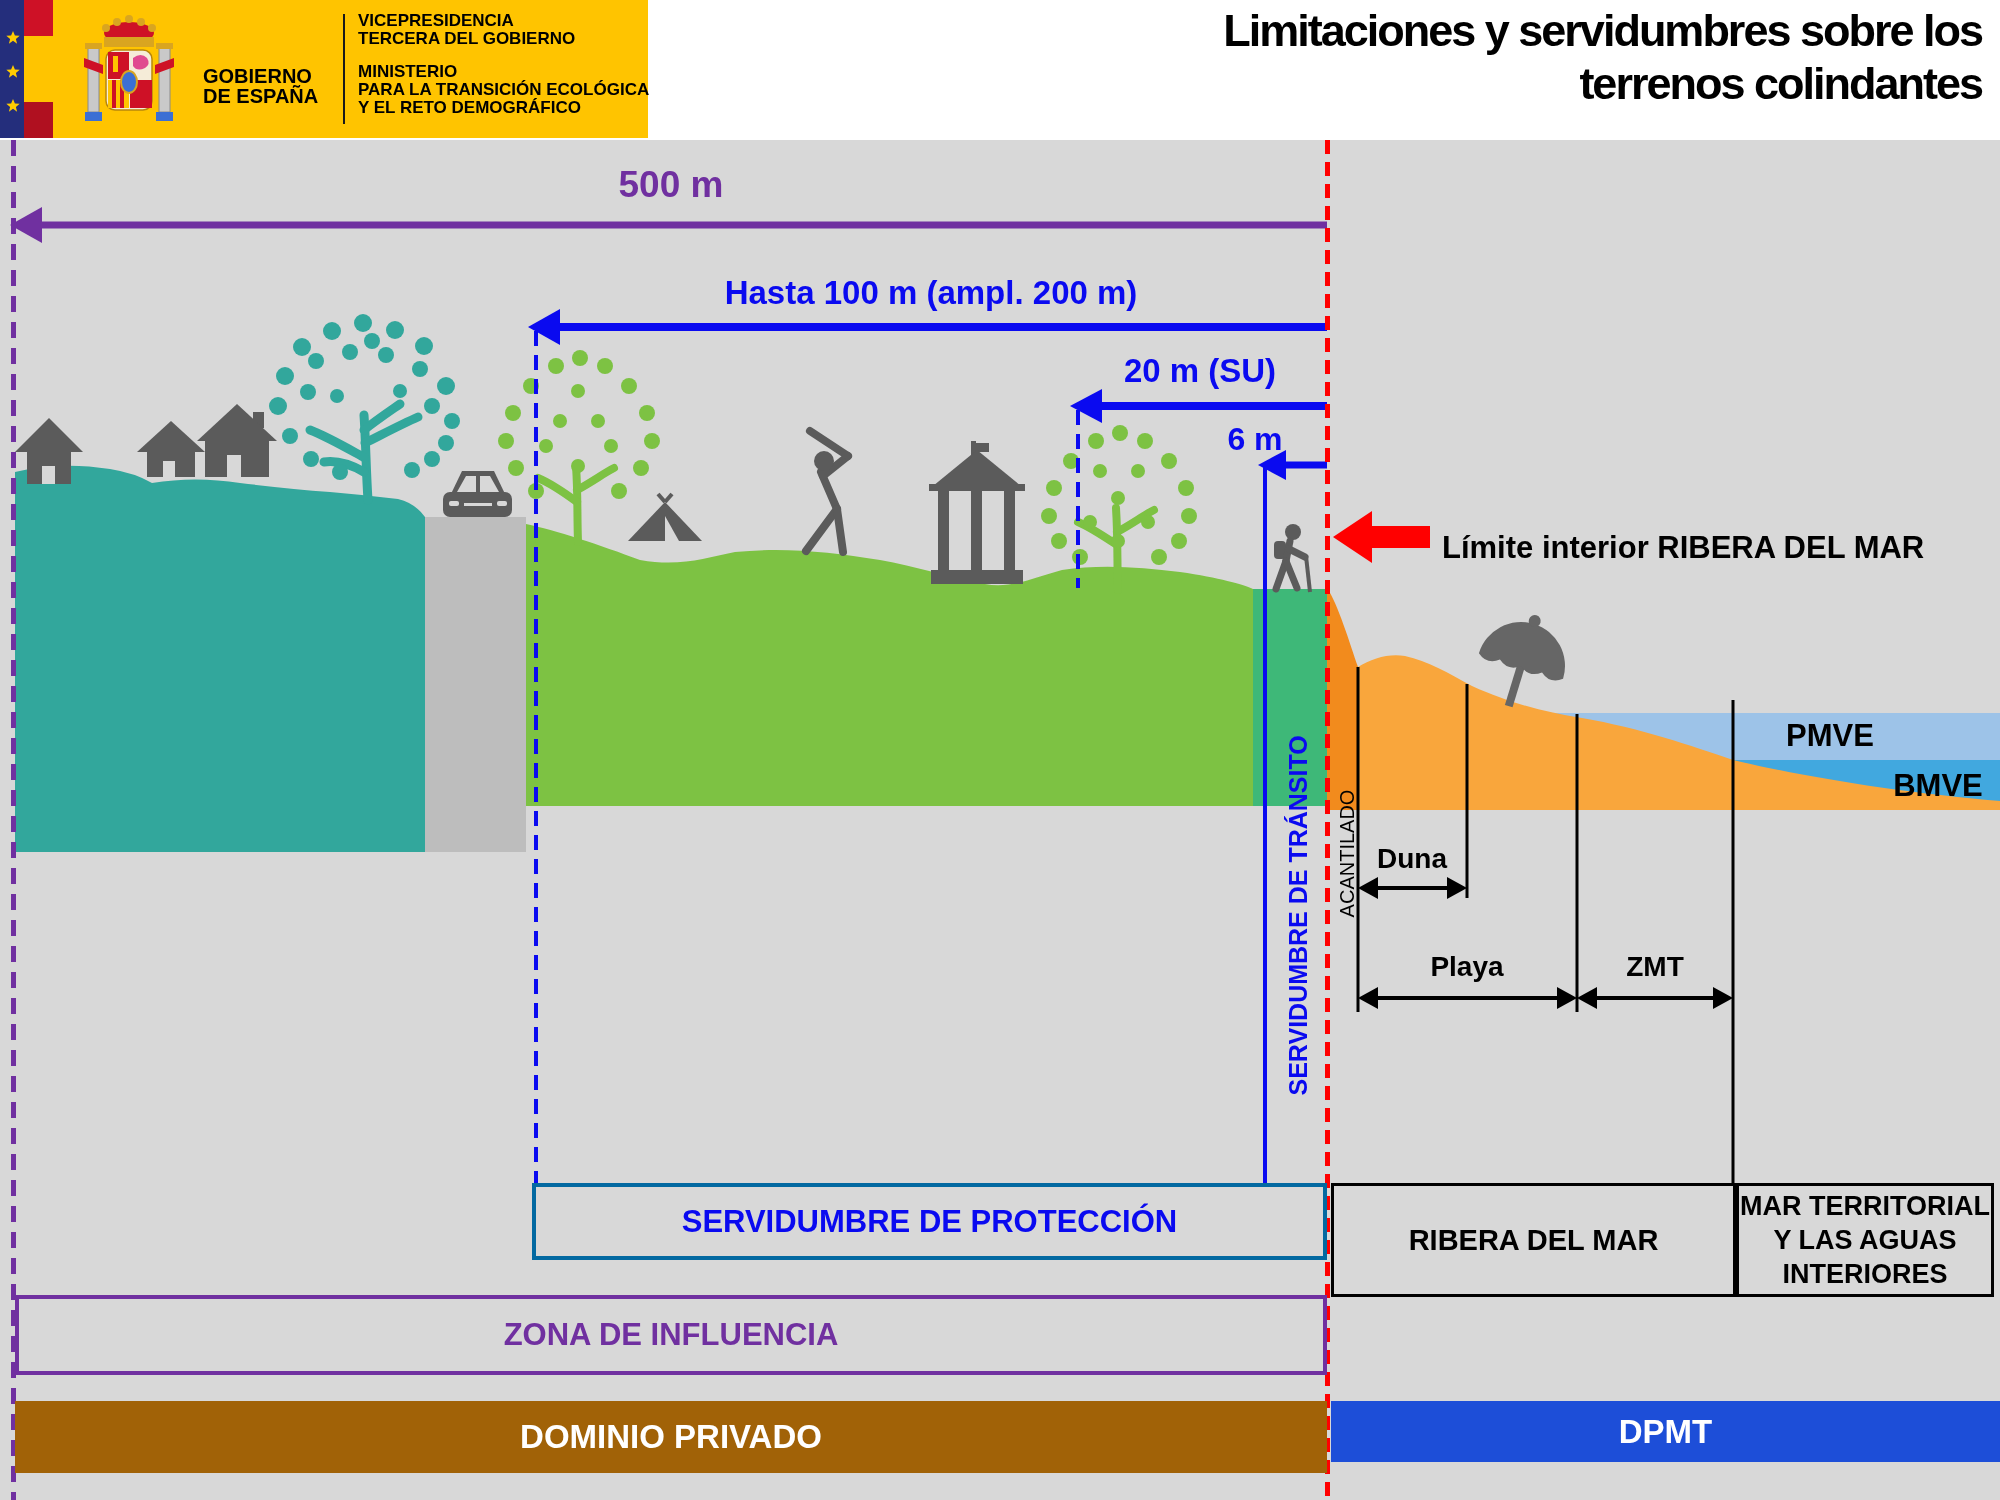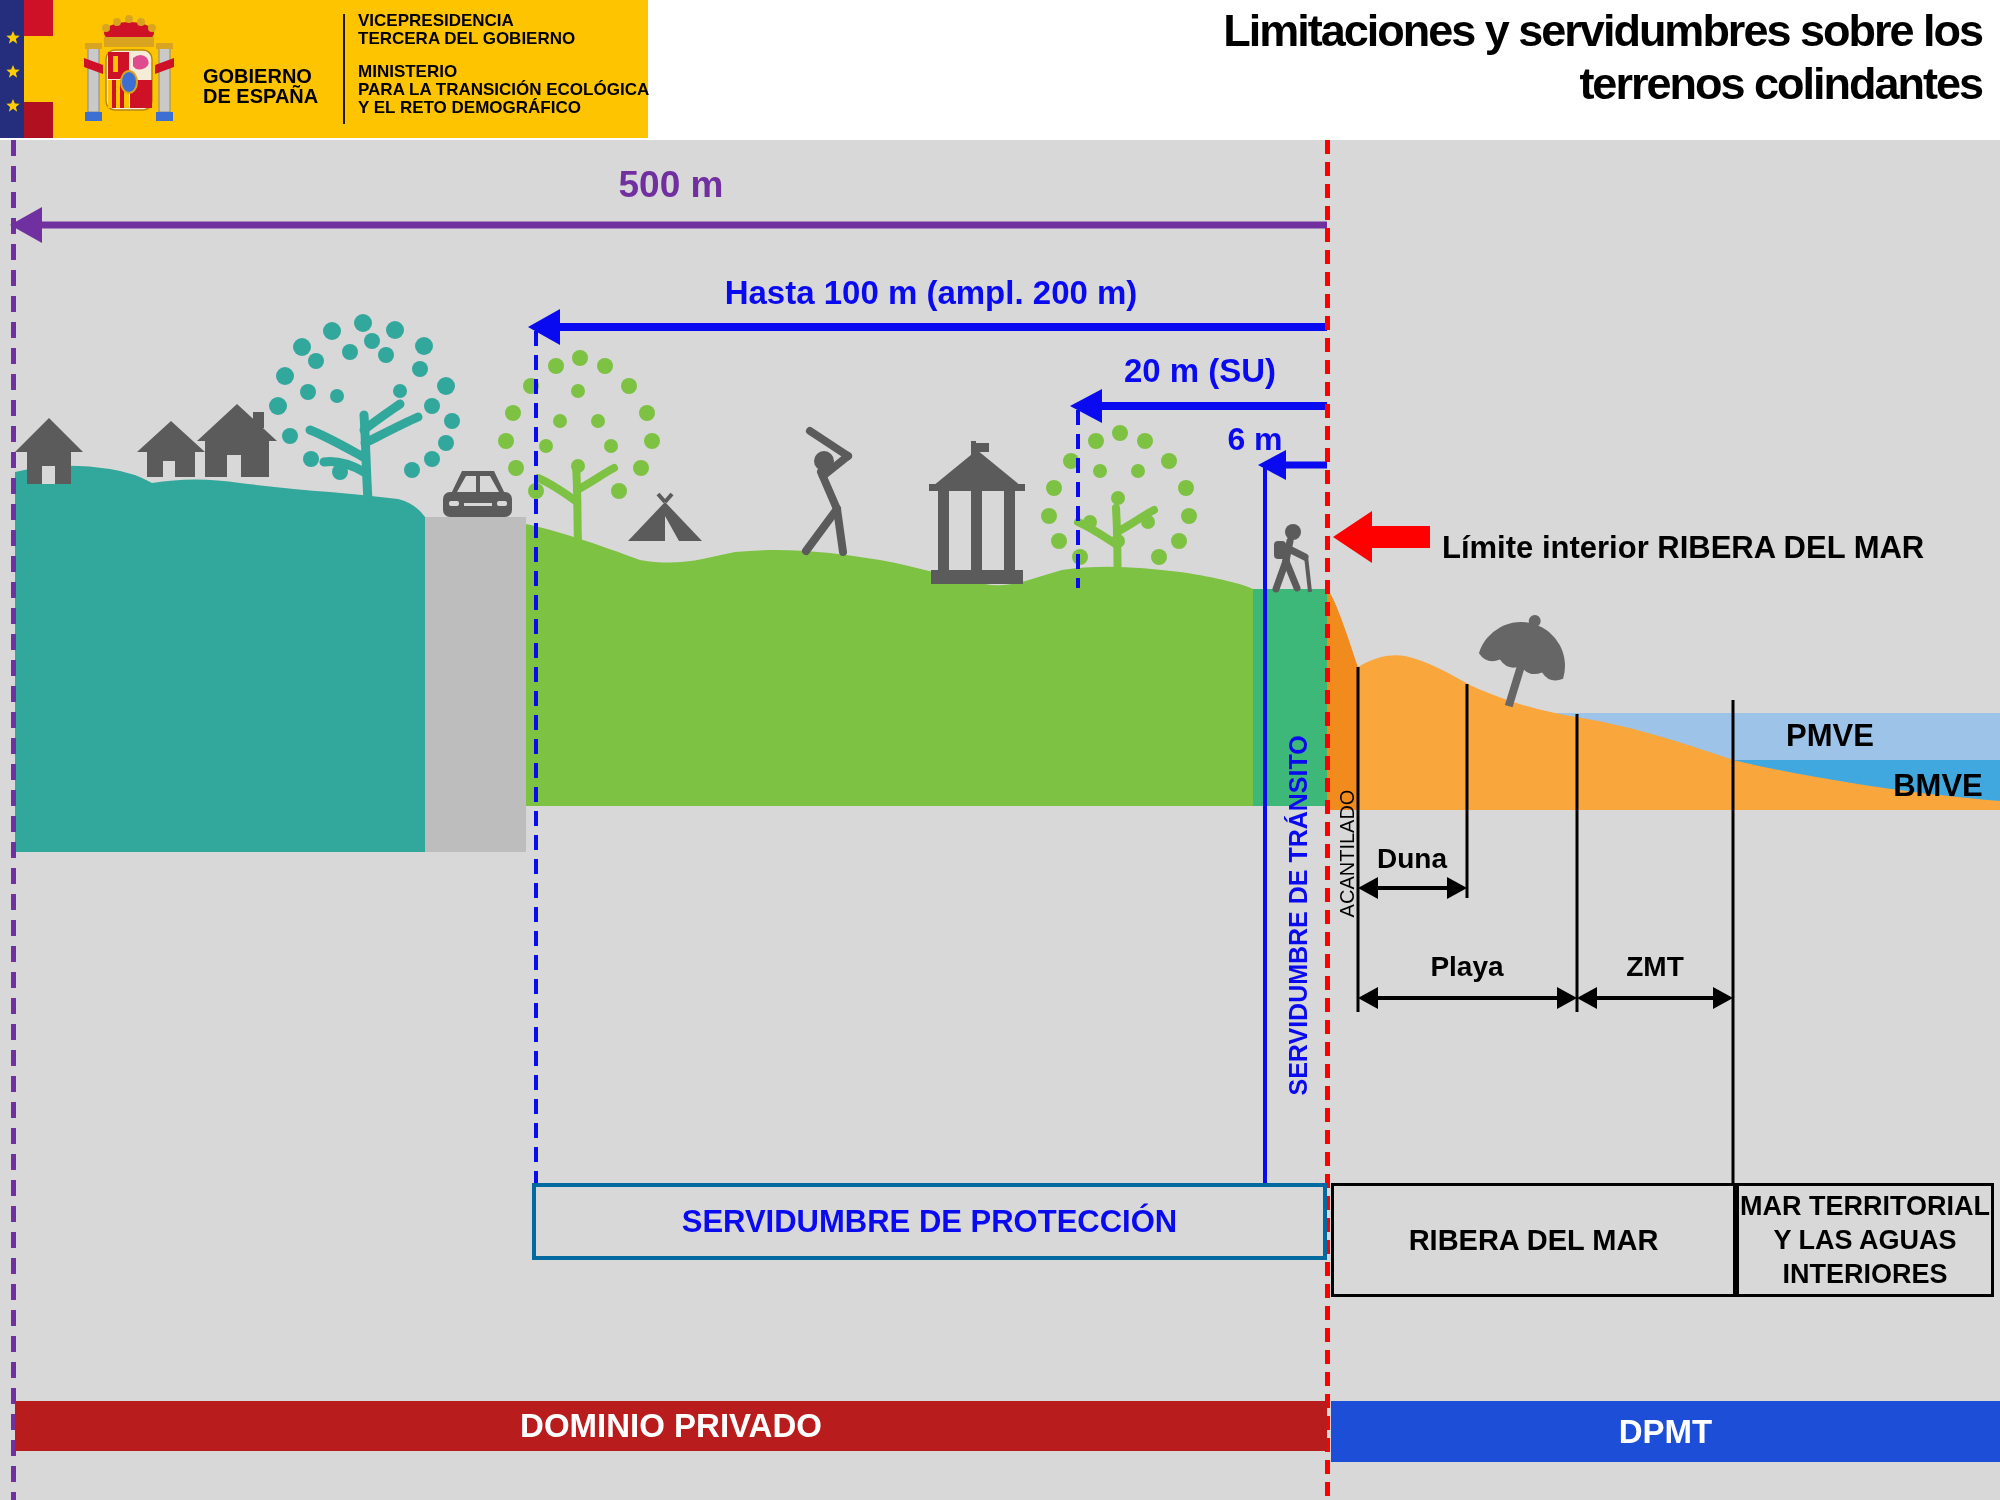--- a/index.html
+++ b/index.html
@@ -318,19 +318,22 @@
 
   <div class="zbox" style="left:532px;top:1183px;width:795px;height:77px;border:4px solid #0369a1;color:#0a0af0;font-size:31px;">
     <span>SERVIDUMBRE DE PROTECCIÓN</span>
   </div>
   <div class="zbox" style="left:1331px;top:1183px;width:405px;height:114px;border:3px solid #000;color:#000;font-size:29px;">
     <span>RIBERA DEL MAR</span>
   </div>
   <div class="zbox" style="left:1736px;top:1183px;width:258px;height:114px;border:3px solid #000;color:#000;font-size:27px;line-height:34px;">
     <span>MAR TERRITORIAL Y LAS AGUAS INTERIORES</span>
   </div>
-  <div class="zbox" style="left:15px;top:1401px;width:1312px;height:50px;background:#b91c1c;color:#fff;font-size:33px;">
+  <div class="zbox" style="left:15px;top:1295px;width:1312px;height:80px;border:4px solid #7030a0;color:#7030a0;font-size:31px;">
+    <span>ZONA DE INFLUENCIA</span>
+  </div>
+  <div class="zbox" style="left:15px;top:1401px;width:1312px;height:72px;background:#a16207;color:#fff;font-size:33px;">
     <span>DOMINIO PRIVADO</span>
   </div>
   <div class="zbox" style="left:1331px;top:1401px;width:669px;height:61px;background:#1d4ed8;color:#fff;font-size:33px;">
     <span>DPMT</span>
   </div>
 </div>
 
 </body></html>

